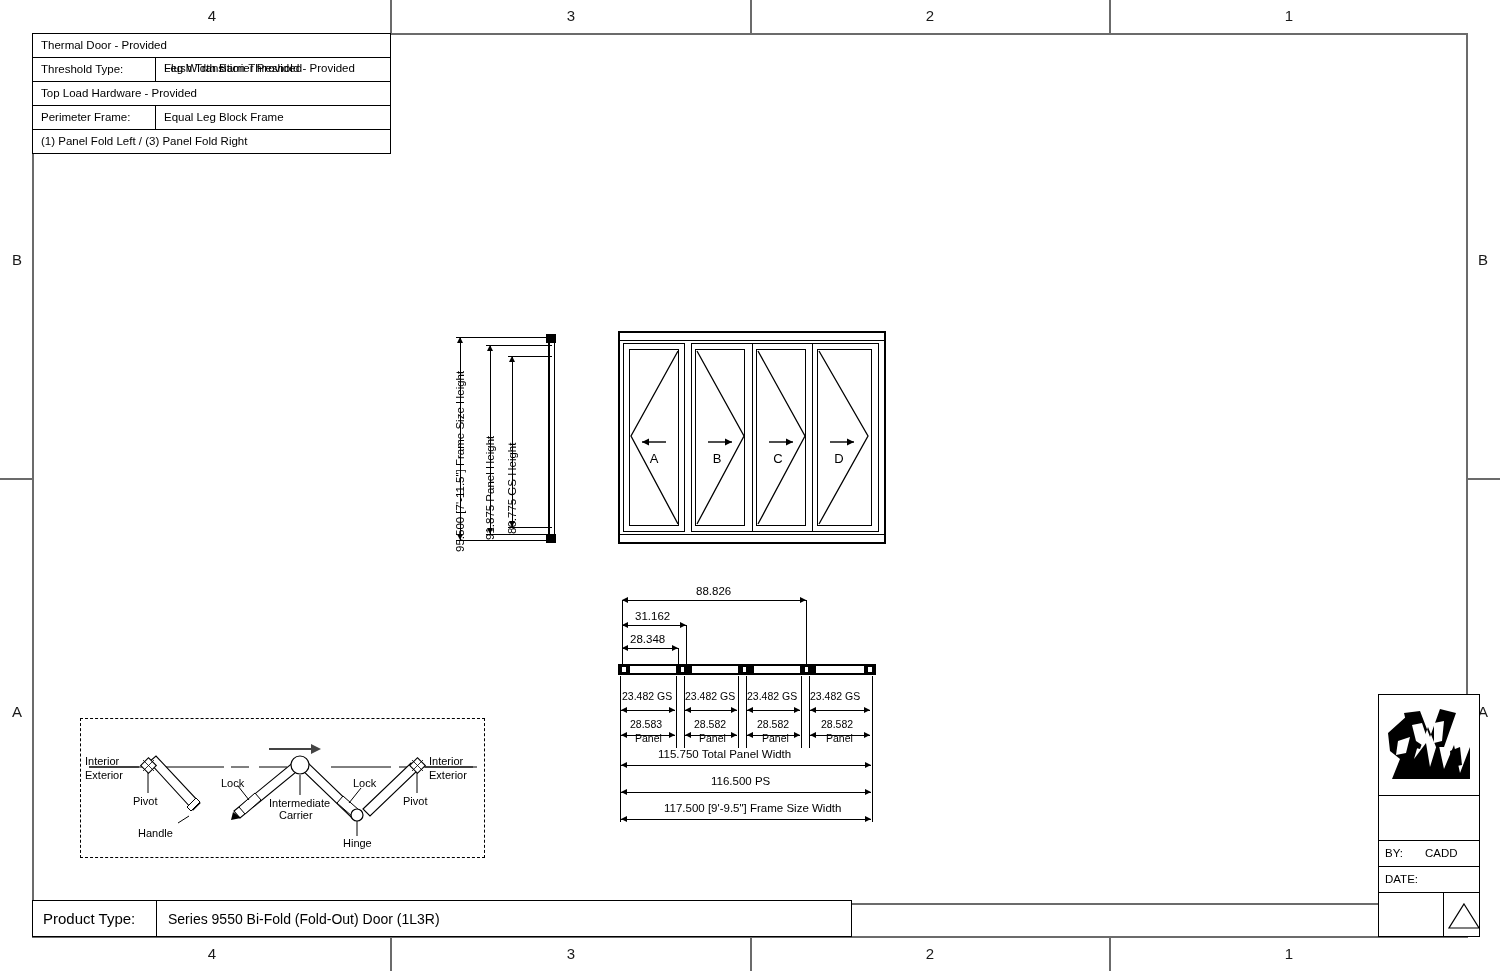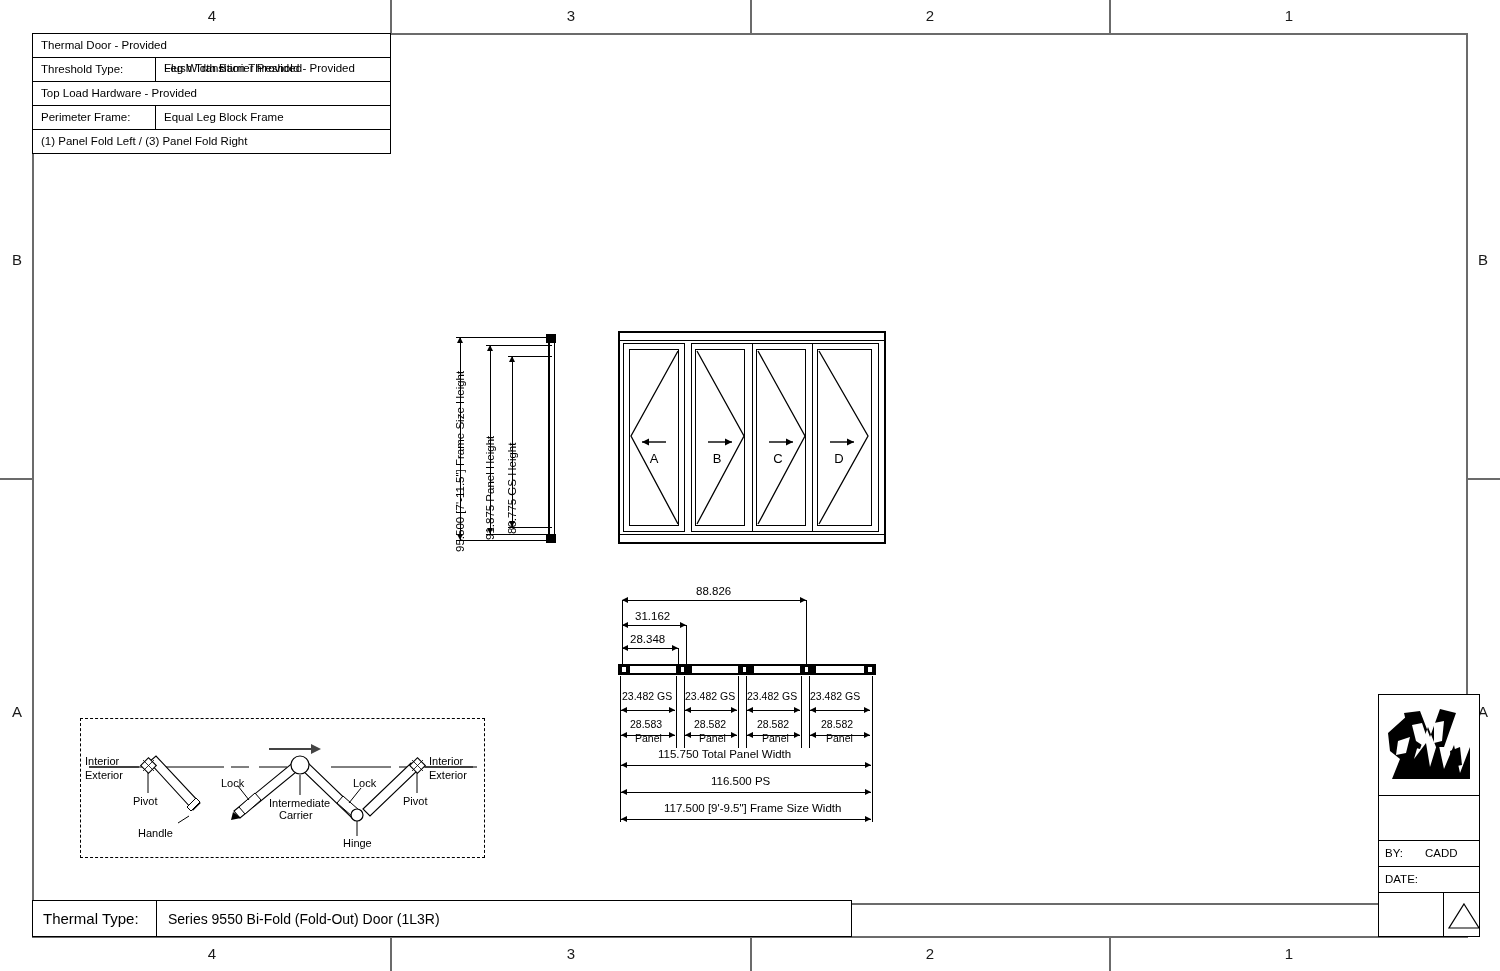--- a/index.html
+++ b/index.html
@@ -522,21 +522,21 @@
     <div class="leg-txt" style="left:322px; top:76px;">Pivot</div>
     <div class="leg-txt" style="left:57px; top:108px;">Handle</div>
     <div class="leg-txt" style="left:140px; top:58px;">Lock</div>
     <div class="leg-txt" style="left:272px; top:58px;">Lock</div>
     <div class="leg-txt" style="left:188px; top:78px;">Intermediate</div>
     <div class="leg-txt" style="left:198px; top:90px;">Carrier</div>
     <div class="leg-txt" style="left:262px; top:118px;">Hinge</div>
   </div>
 
   <div id="title-bar">
-    <div class="tb-lbl">Thermal Type:</div>
+    <div class="tb-lbl">Product Type:</div>
     <div class="tb-val">Series 9550 Bi-Fold (Fold-Out) Door (1L3R)</div>
   </div>
 
   <div id="tblock">
     <div id="logo-cell">
       <svg width="86" height="76" viewBox="0 0 86 76">
         <polygon points="2,26 22,8 32,20 24,30 36,24 28,52 40,36 44,60 52,34 58,62 68,38 74,66 84,40 84,72 6,72 14,52 4,44" fill="#000"></polygon>
         <polygon points="18,6 34,4 44,30 54,2 70,6 58,40 50,40 42,20 34,42 26,40" fill="#000"></polygon>
         <polygon points="26,18 36,16 42,34 36,38 30,34" fill="#fff"></polygon>
         <polygon points="48,16 58,14 56,34 48,36" fill="#fff"></polygon>

